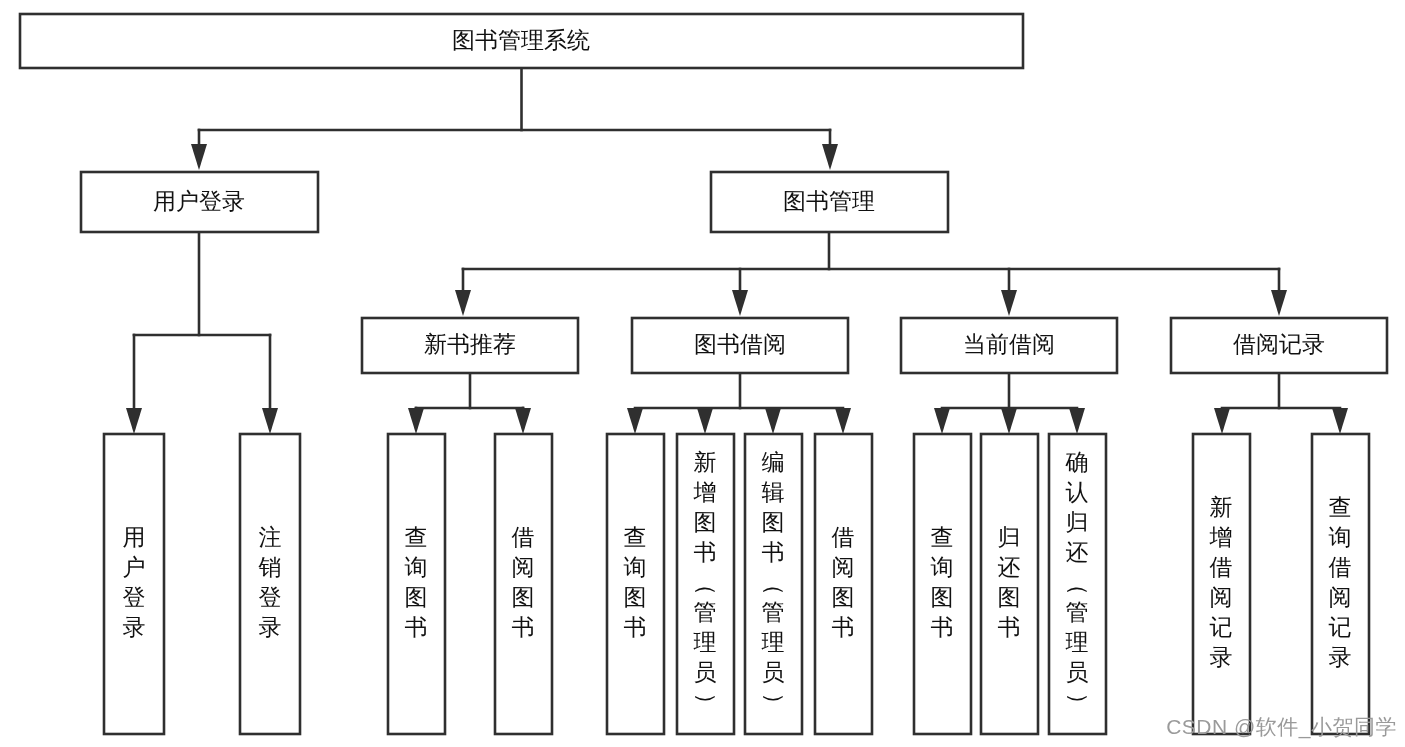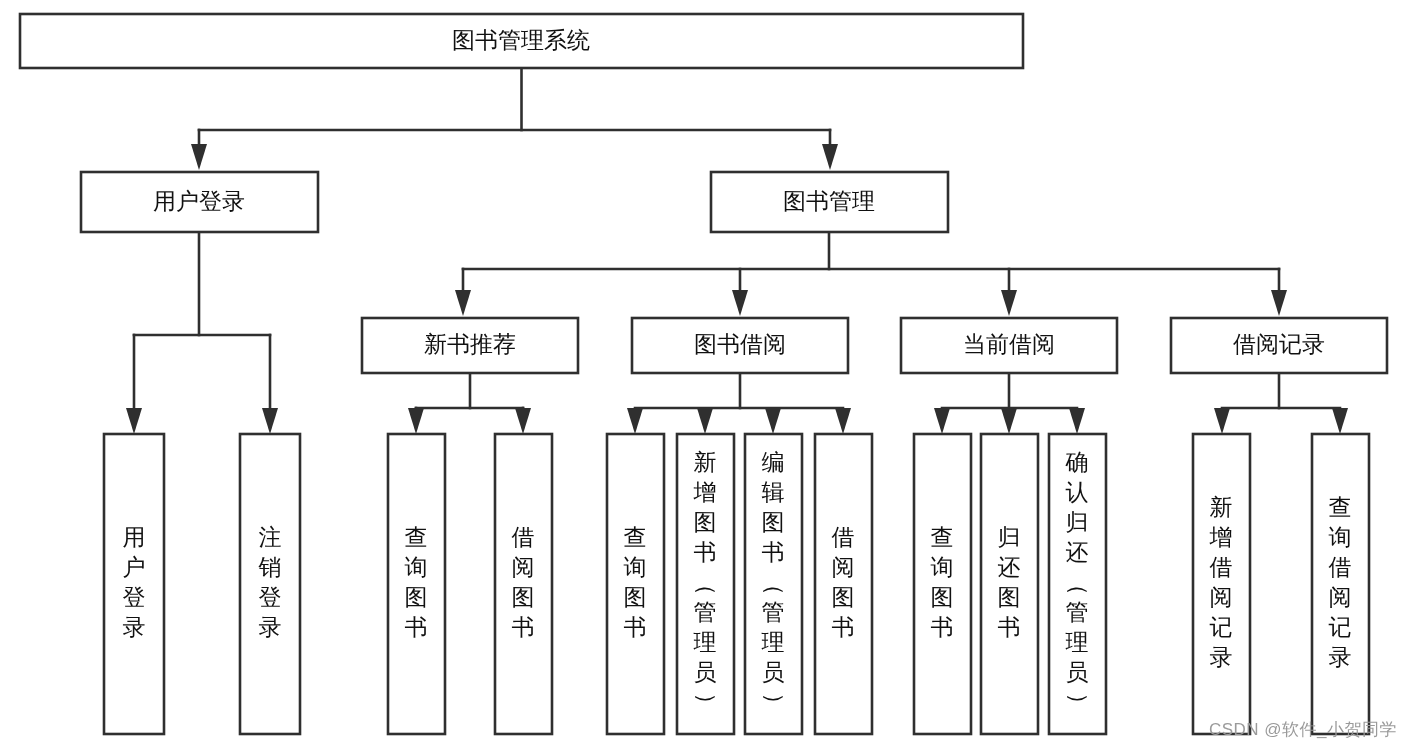--- a/index.html
+++ b/index.html
@@ -53,21 +53,21 @@
     fill: #111111;
     font-family: "Liberation Sans", sans-serif;
     font-size: 23px;
     text-anchor: middle;
   }
   .watermark {
     position: absolute;
     right: 8px;
     bottom: 6px;
     font-family: "Liberation Sans", sans-serif;
-    font-size: 17px;
+    font-size: 21px;
     color: #9a9a9a;
     letter-spacing: 0.5px;
     white-space: nowrap;
     pointer-events: none;
   }
 </style>
 </head>
 <body>
 
 <div id="diagram-root">

